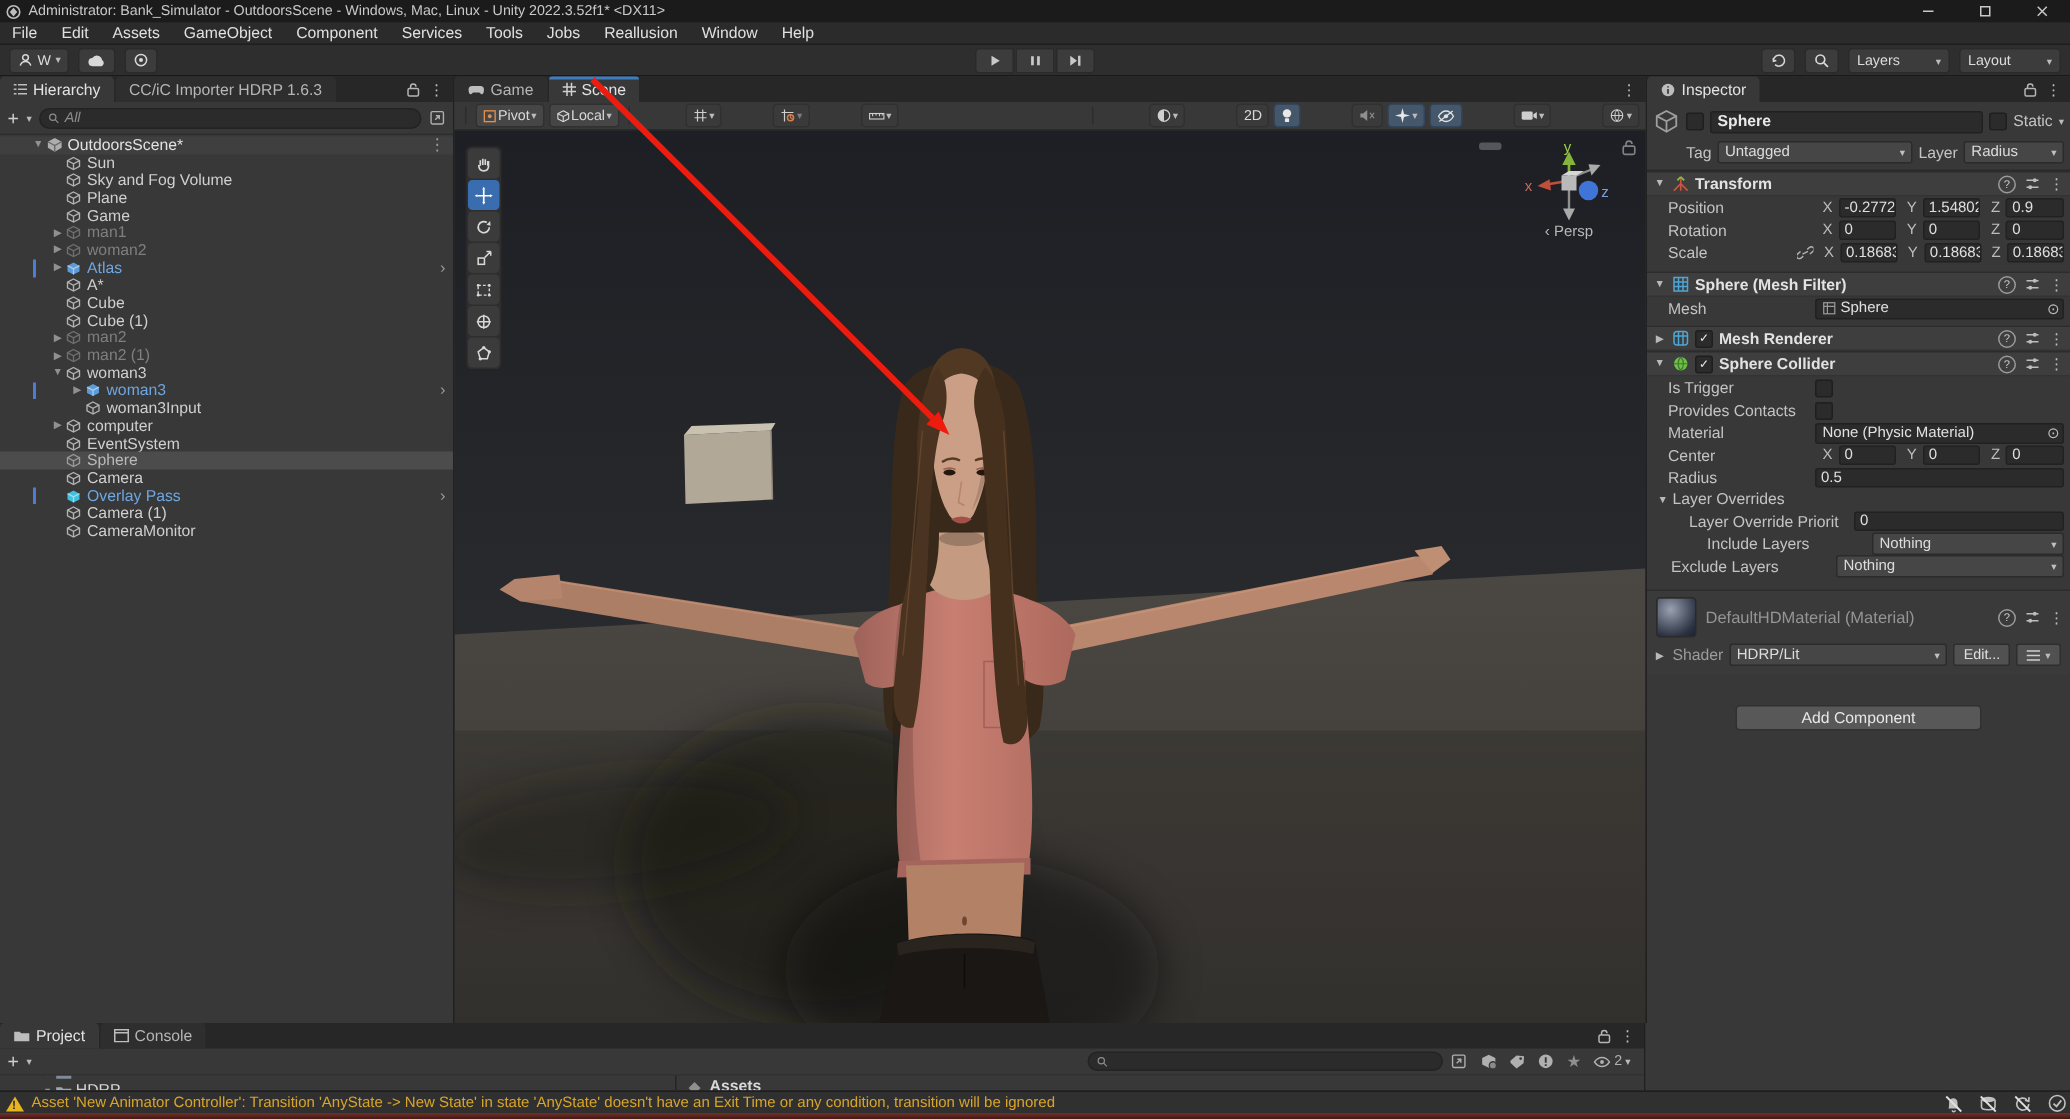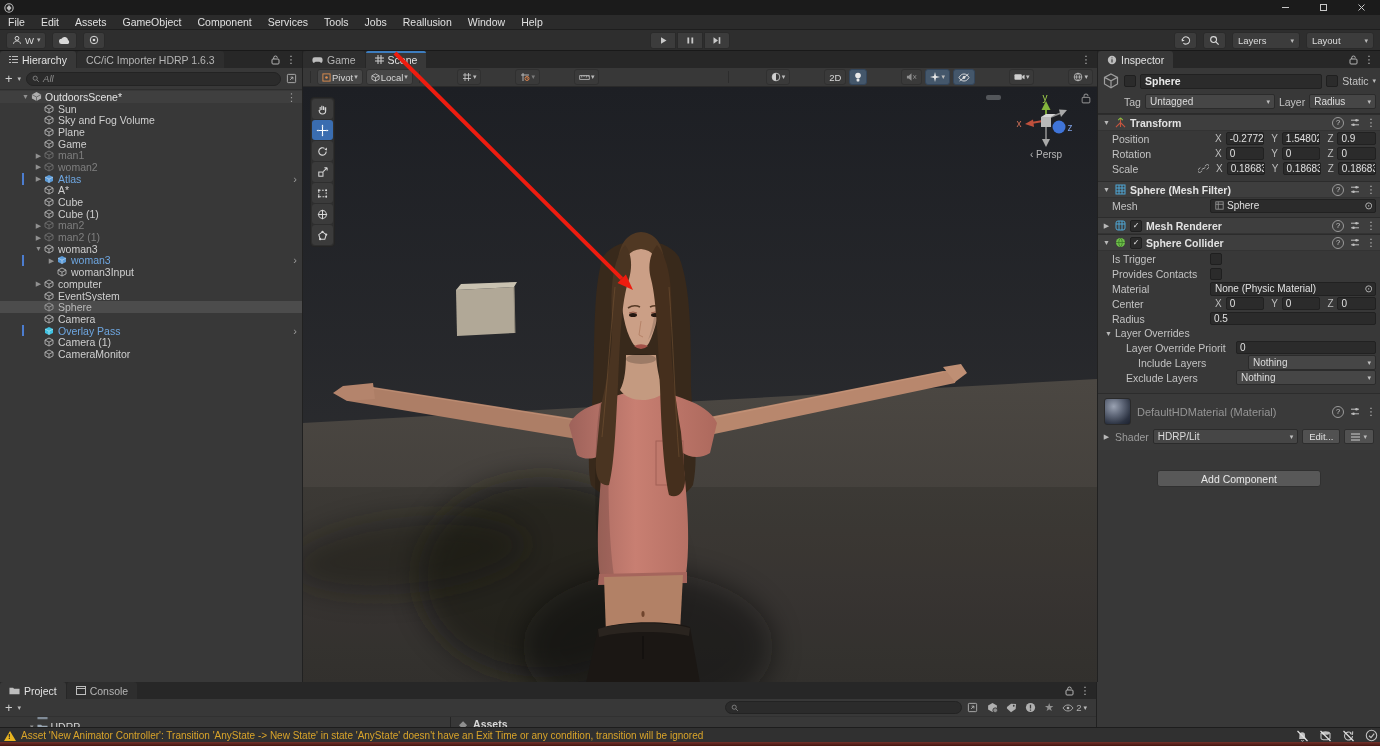--- a/index.html
+++ b/index.html
@@ -110,20 +110,21 @@
 
 <div class="window">
 
   <div class="titlebar">
     <span>
         <svg width="10" height="10" viewBox="0 0 12 12">
           <circle cx="6" cy="6" r="5" fill="none" stroke="#bdbdbd" stroke-width="1.3"></circle>
           <path d="M6 2.5 9 6 6 9.5 3 6Z" fill="#bdbdbd"></path>
         </svg>
       </span>
+    <span>Administrator: Bank_Simulator - OutdoorsScene - Windows, Mac, Linux - Unity 2022.3.52f1* &lt;DX11&gt;</span>
     <span class="spacer"></span>
     <div class="winctl">
       <div class="winbtn">
           <svg width="9" height="9" viewBox="0 0 9 9">
             <path d="M1 4.5h7" stroke="#c8c8c8"></path>
           </svg>
         </div>
       <div class="winbtn">
           <svg width="9" height="9" viewBox="0 0 9 9">
             <rect x="1.5" y="1.5" width="6" height="6" fill="none" stroke="#c8c8c8"></rect>
@@ -1042,21 +1043,21 @@
               <span>0</span>
             </div>
         </div>
         <div class="irow" style="padding-left:40px;">
           <span class="ilabel" style="width:108px">Include Layers</span>
           <div class="drop flex1">
               <span>Nothing</span>
               <span class="caret">▾</span>
             </div>
         </div>
-        <div class="irow" style="padding-left:28px;">
+        <div class="irow" style="padding-left:16px;">
           <span class="ilabel" style="width:108px">Exclude Layers</span>
           <div class="drop flex1">
               <span>Nothing</span>
               <span class="caret">▾</span>
             </div>
         </div>
 
         <div class="matblock">
           <div class="mathead">
             <div class="matthumb"></div>

